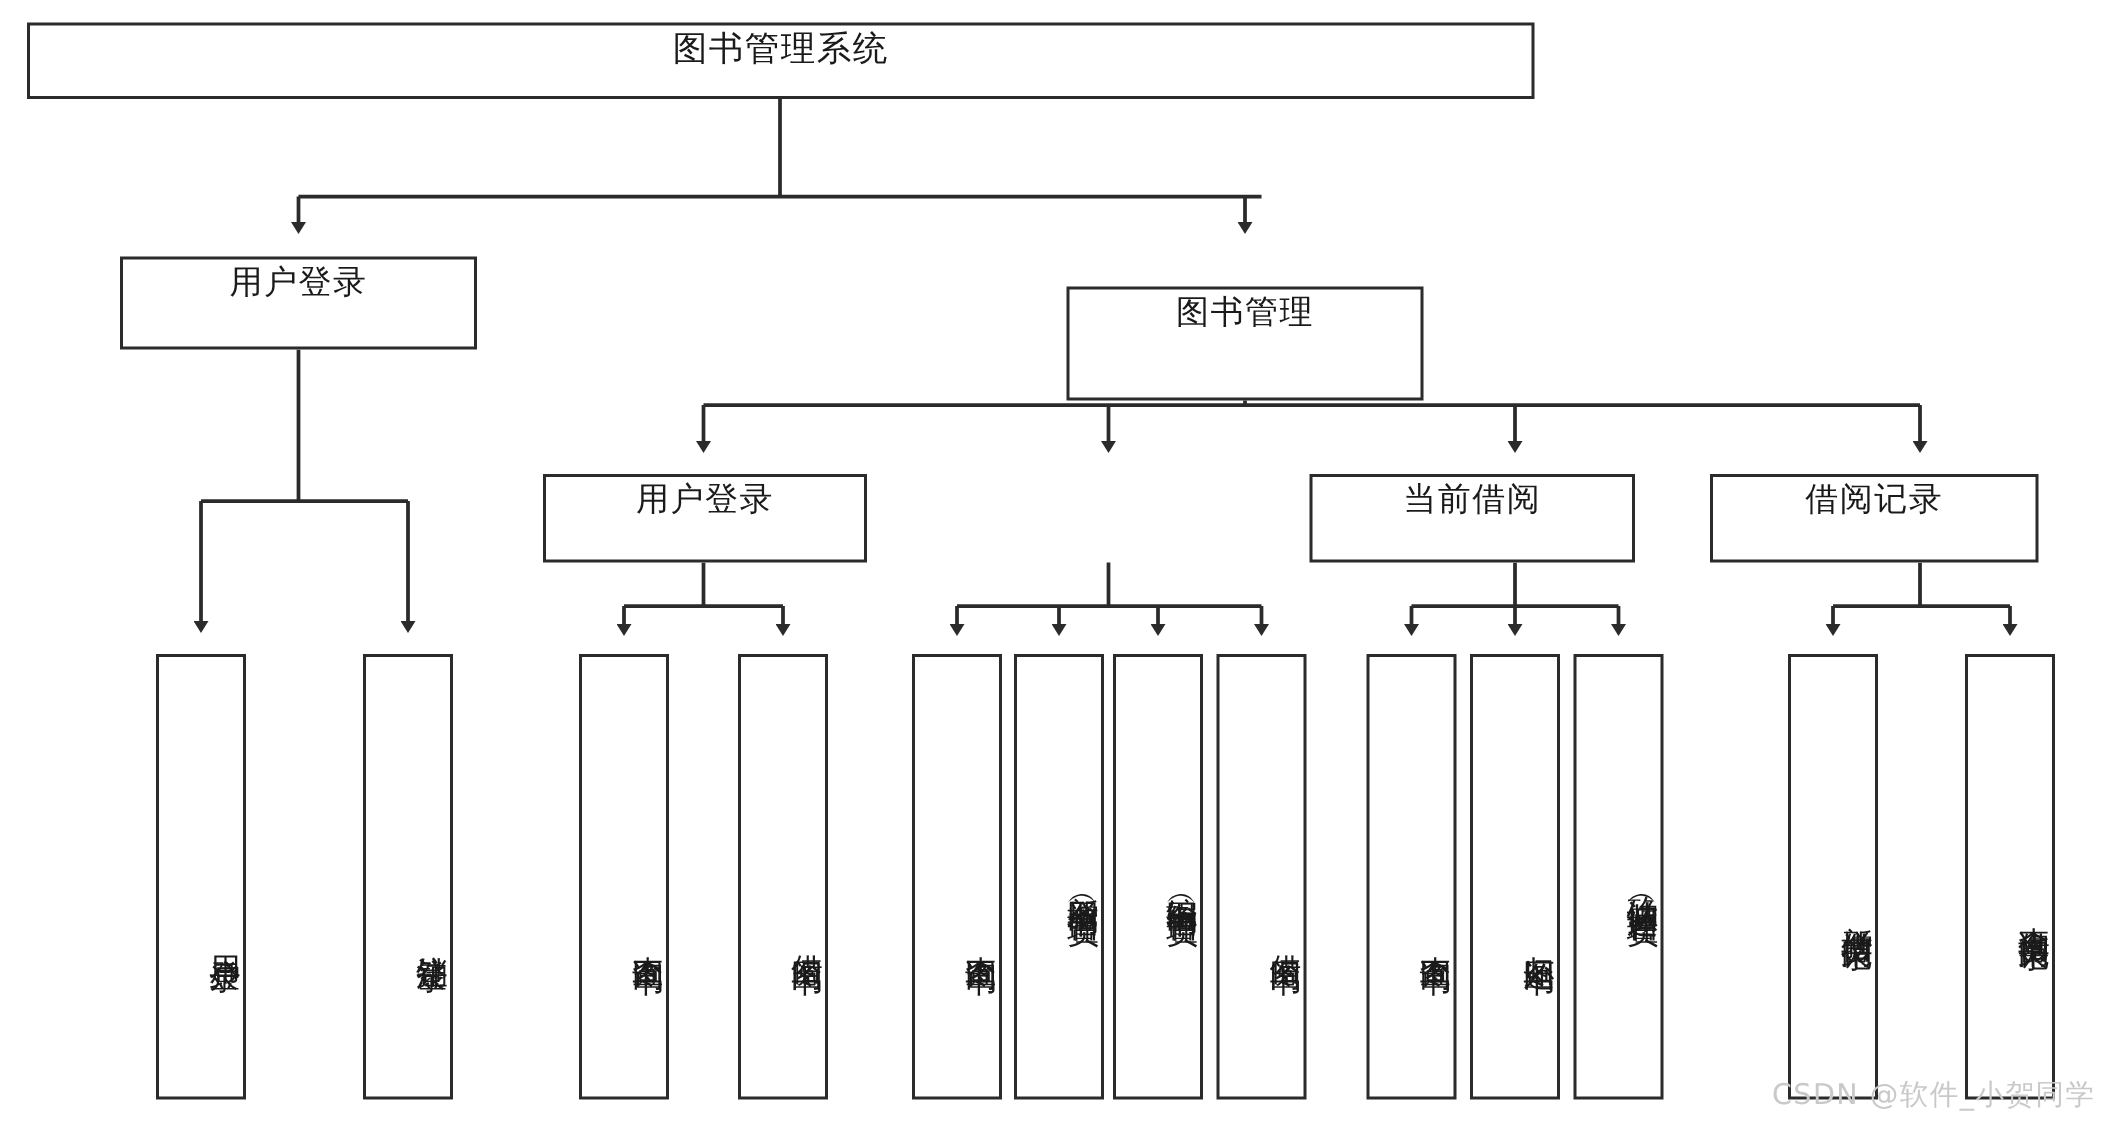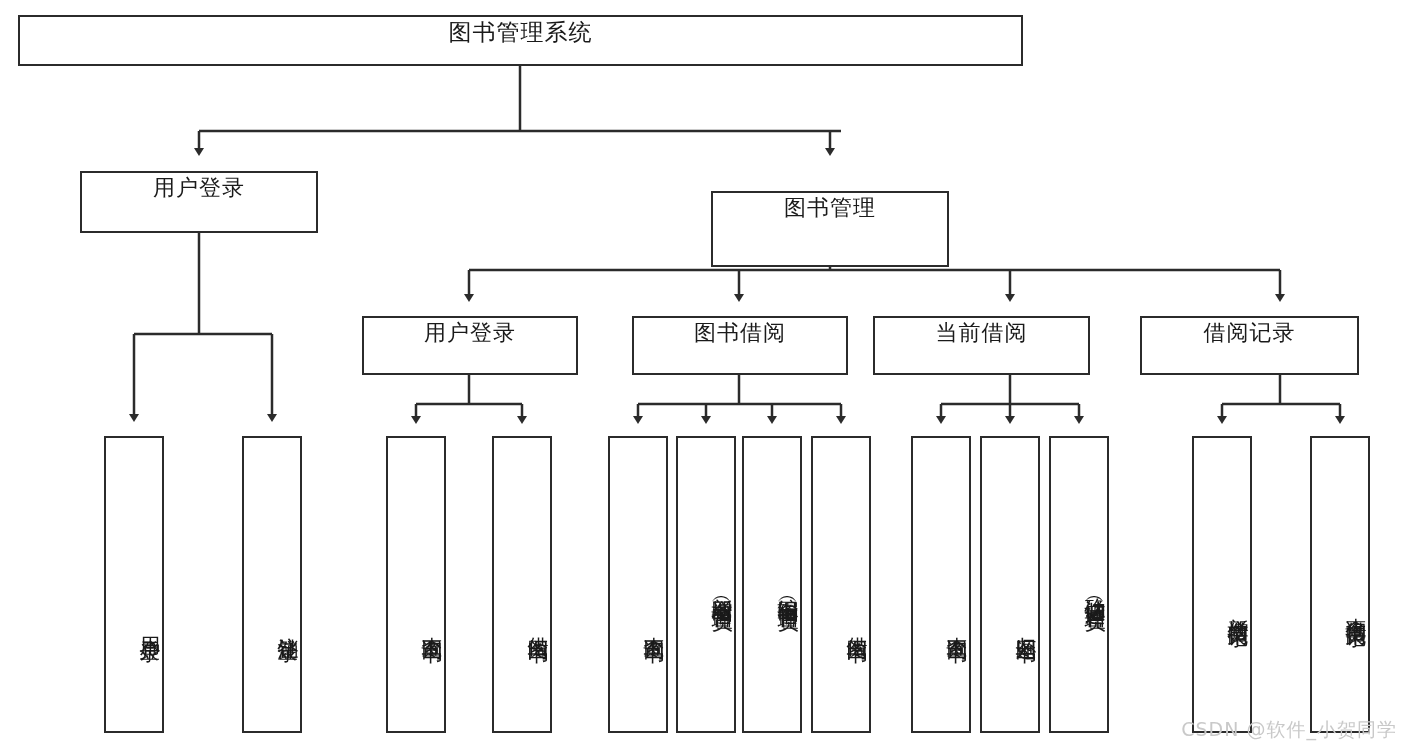--- a/index.html
+++ b/index.html
@@ -130,23 +130,20 @@
   <div class="node horizontal" style="left:80px; top:171px; width:238px; height:62px;">
     <span>用户登录</span>
   </div>
   <div class="node horizontal" style="left:711px; top:171px; width:238px; height:76px;margin-top:20px;">
     <span>图书管理</span>
   </div>
 
   <div class="node horizontal" style="left:362px; top:316px; width:216px; height:59px;">
     <span>用户登录</span>
   </div>
-  <div class="node horizontal" style="left:632px; top:316px; width:216px; height:59px;">
-    <span>图书借阅</span>
-  </div>
   <div class="node horizontal" style="left:873px; top:316px; width:217px; height:59px;">
     <span>当前借阅</span>
   </div>
   <div class="node horizontal" style="left:1140px; top:316px; width:219px; height:59px;">
     <span>借阅记录</span>
   </div>
 
   <div class="node vertical" style="left:104px; top:436px; width:60px; height:297px; padding-top:78px;">
     <span class="vlabel">用户登录</span>
   </div>

